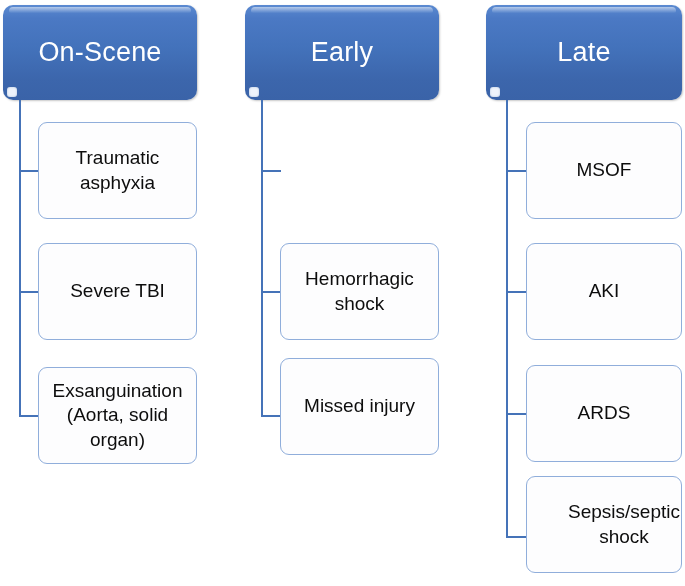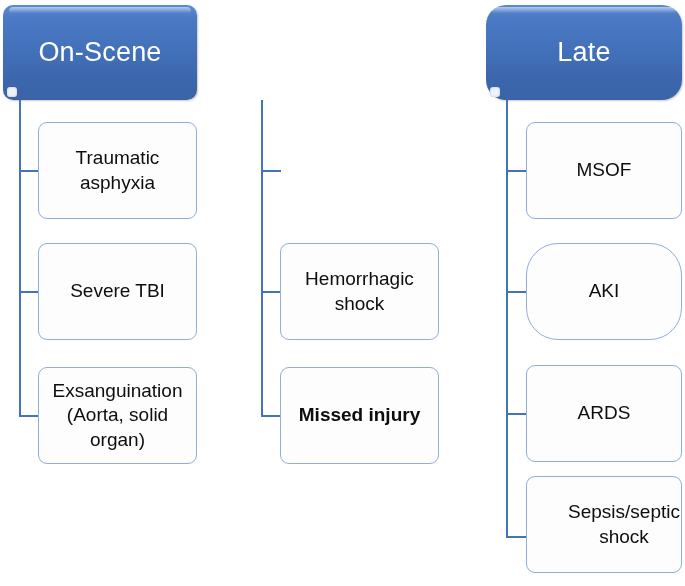--- a/index.html
+++ b/index.html
@@ -39,21 +39,21 @@
     border-radius: 10px;
     background: linear-gradient(180deg,
                 #5b8ad1 0%,
                 #4b79c4 14%,
                 #4372bb 45%,
                 #3c66ac 78%,
                 #3a63a8 100%);
     box-shadow: 1px 1px 2px rgba(0,0,0,0.22);
     box-sizing: border-box;
   }
-  .col-2 .phase-box { left: 3px; width: 196px; border-radius: 20px; }
+  .col-2 .phase-box { left: 3px; width: 196px; }
 
   
   .phase-box::before {
     content: "";
     position: absolute;
     left: 6px;
     right: 6px;
     top: 2px;
     height: 6px;
     border-radius: 6px 6px 3px 3px;
@@ -148,32 +148,36 @@
     </div>
     <div class="item-box" style="top:367px;">
       <span class="item-label">Exsanguination
 (Aorta, solid
 organ)</span>
     </div>
   </div>
 
   <div class="column col-1">
 
+    <div class="phase-box">
+      <span class="phase-label">Early</span>
+      <span class="phase-notch"></span>
+    </div>
 
     <div class="trunk" style="left:19px; top:100px; height:316px;"></div>
 
     <div class="branch" style="left:19px; top:170px; width:20px;"></div>
     <div class="branch" style="left:19px; top:291px; width:20px;"></div>
     <div class="branch" style="left:19px; top:415px; width:20px;"></div>
 
     <div class="item-box" style="top:243px;">
       <span class="item-label">Hemorrhagic
 shock</span>
     </div>
-    <div class="item-box" style="top:367px;font-weight:bold;">
+    <div class="item-box" style="top:358px;">
       <span class="item-label">Missed injury</span>
     </div>
   </div>
 
   <div class="column col-2">
 
     <div class="phase-box">
       <span class="phase-label">Late</span>
       <span class="phase-notch"></span>
     </div>
@@ -181,21 +185,21 @@
     <div class="trunk" style="left:23px; top:100px; height:437px;"></div>
 
     <div class="branch" style="left:23px; top:170px; width:20px;"></div>
     <div class="branch" style="left:23px; top:291px; width:20px;"></div>
     <div class="branch" style="left:23px; top:413px; width:20px;"></div>
     <div class="branch" style="left:23px; top:536px; width:20px;"></div>
 
     <div class="item-box" style="top:122px;">
       <span class="item-label">MSOF</span>
     </div>
-    <div class="item-box" style="top:243px;border-radius:32px;">
+    <div class="item-box" style="top:243px;">
       <span class="item-label">AKI</span>
     </div>
     <div class="item-box" style="top:365px;">
       <span class="item-label">ARDS</span>
     </div>
     <div class="item-box" style="top:476px;padding-left:40px;">
       <span class="item-label">Sepsis/septic
 shock</span>
     </div>
   </div>

